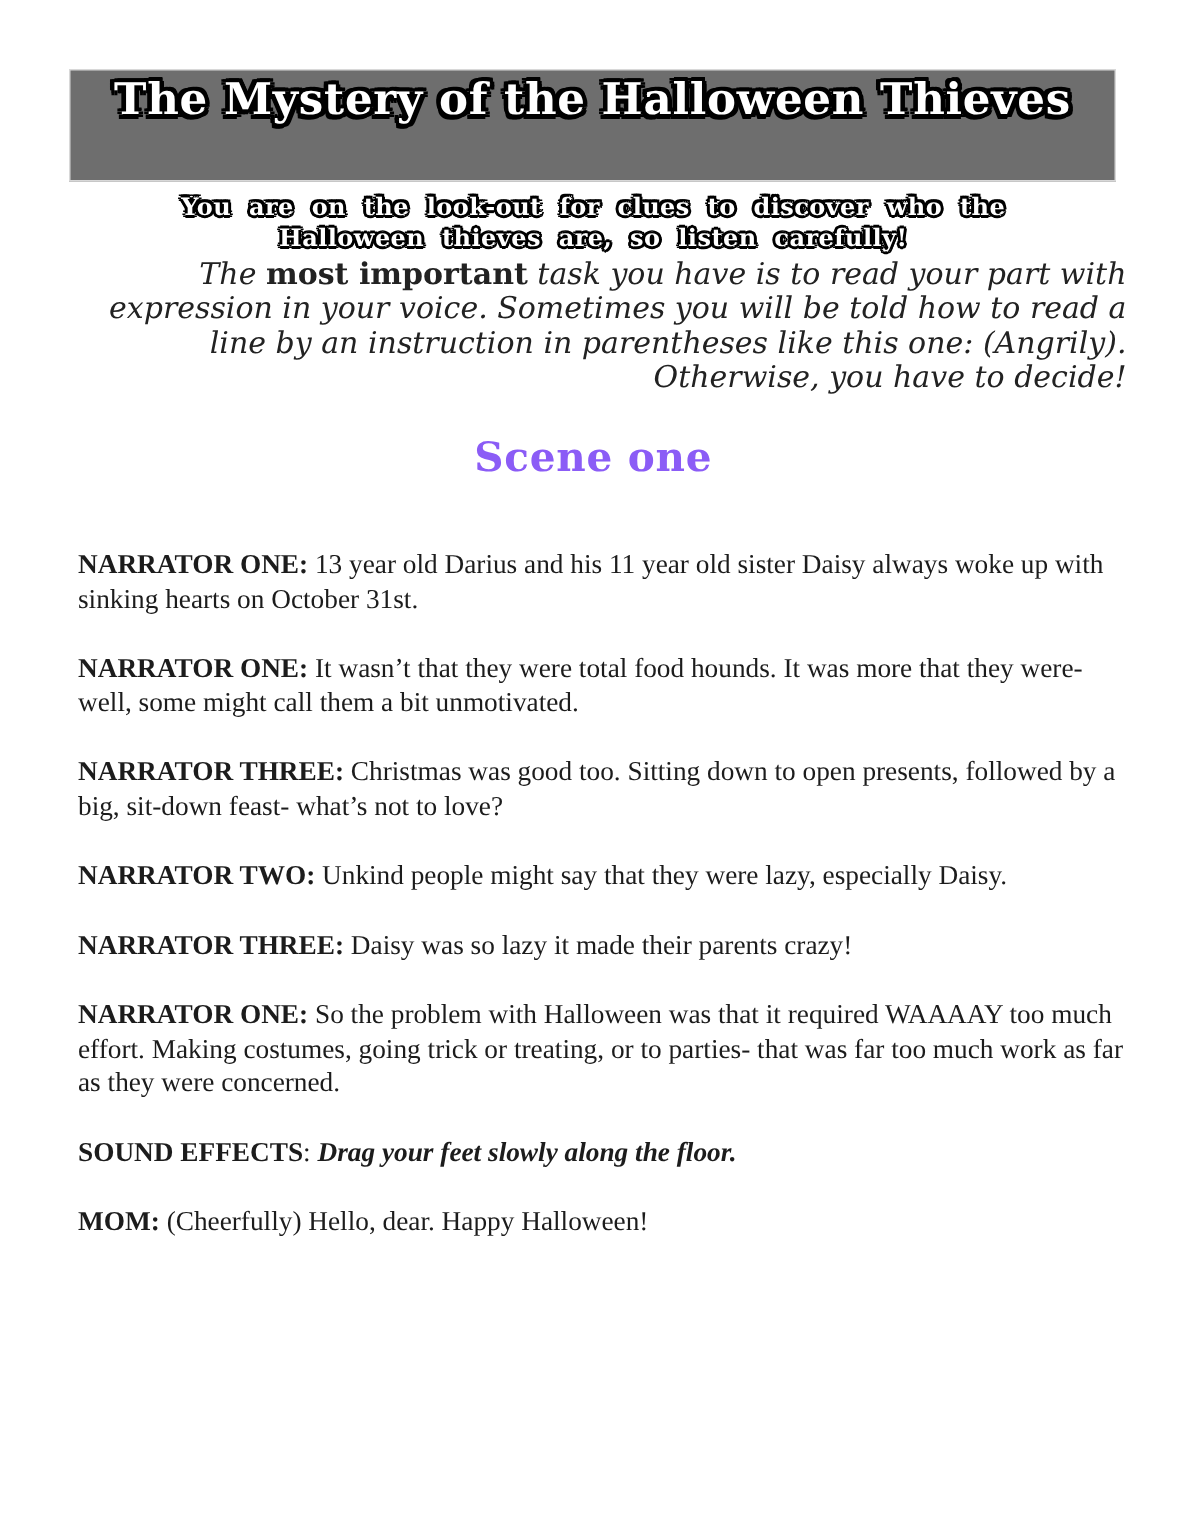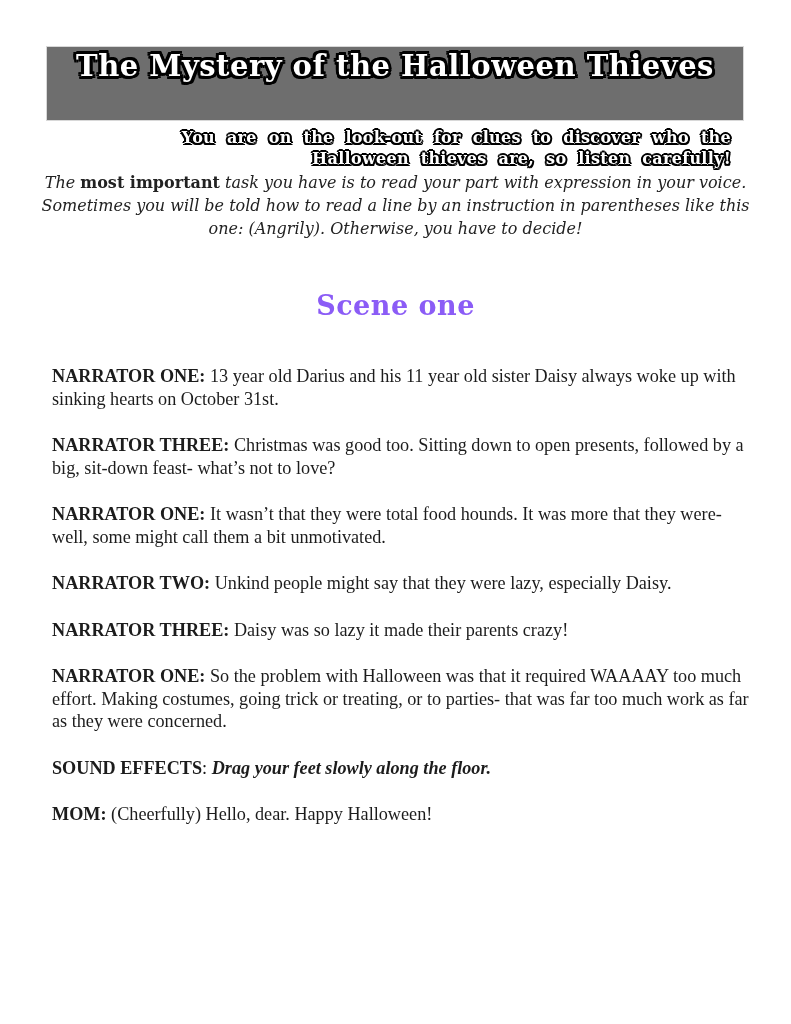--- a/index.html
+++ b/index.html
@@ -14,32 +14,32 @@
       position: absolute; left: 0; right: 0; top: 2px; text-align: center;
       font-family: "DejaVu Serif", serif; font-weight: bold; font-size: 29px; letter-spacing: 0.5px;
       color: #ffffff;
       text-shadow:
         -2px -2px 0 #000, 2px -2px 0 #000, -2px 2px 0 #000, 2px 2px 0 #000,
         0 -3px 0 #000, 0 3px 0 #000, -3px 0 0 #000, 3px 0 0 #000,
         -3px -2px 0 #000, 3px 2px 0 #000, -2px 3px 0 #000, 2px -3px 0 #000;
     }
 
     .subtitle {
-      position: absolute; left: 60px; right: 60px; top: 127px; text-align: right;
+      position: absolute; left: 60px; right: 60px; top: 127px; text-align: center;
       font-family: "DejaVu Serif", serif; font-weight: bold; font-size: 16px; line-height: 21px;
       color: #ffffff; letter-spacing: 0.3px;
       text-shadow:
         -1.5px -1.5px 0 #000, 1.5px -1.5px 0 #000, -1.5px 1.5px 0 #000, 1.5px 1.5px 0 #000,
         0 -2px 0 #000, 0 2px 0 #000, -2px 0 0 #000, 2px 0 0 #000;
     }
     .subtitle .word { word-spacing: 6px; }
 
     .instructions {
-      position: absolute; left: 40px; right: 40px; top: 171px; text-align: center;
-      font-family: "DejaVu Serif", serif; font-style: italic; font-size: 16px; line-height: 23px;
+      position: absolute; left: 40px; right: 40px; top: 171px; text-align: right;
+      font-family: "DejaVu Serif", serif; font-style: italic; font-size: 20px; line-height: 23px;
       color: #222;
     }
     .instructions b { font-style: normal; font-weight: bold; }
 
     .scene-heading {
       position: absolute; left: 0; right: 0; top: 290px; text-align: center;
       font-family: "DejaVu Serif", serif; font-weight: bold; font-size: 27px; color: #8b5cf6;
       letter-spacing: 0.5px;
     }
 
@@ -62,20 +62,20 @@
   <div class="word">You are on the look-out for clues to discover who the</div>
   <div class="word">Halloween thieves are, so listen carefully!</div>
 </div>
 
 <div class="instructions"><span>The </span><b>most important</b><span> task you have is to read your part with expression in your voice. Sometimes you will be told how to read a line by an instruction in parentheses like this one: (Angrily). Otherwise, you have to decide!</span></div>
 
 <div class="scene-heading">Scene one</div>
 
 <div class="script">
   <p class="line"><span class="speaker">NARRATOR ONE:</span><span> 13 year old Darius and his 11 year old sister Daisy always woke up with sinking hearts on October 31st.</span></p>
+  <p class="line"><span class="speaker">NARRATOR ONE:</span><span> It wasn’t that they were total food hounds. It was more that they were- well, some might call them a bit unmotivated.</span></p>
   <p class="line"><span class="speaker">NARRATOR THREE:</span><span> Christmas was good too. Sitting down to open presents, followed by a big, sit-down feast- what’s not to love?</span></p>
-  <p class="line"><span class="speaker">NARRATOR ONE:</span><span> It wasn’t that they were total food hounds. It was more that they were- well, some might call them a bit unmotivated.</span></p>
   <p class="line"><span class="speaker">NARRATOR TWO:</span><span> Unkind people might say that they were lazy, especially Daisy.</span></p>
   <p class="line"><span class="speaker">NARRATOR THREE:</span><span> Daisy was so lazy it made their parents crazy!</span></p>
   <p class="line"><span class="speaker">NARRATOR ONE:</span><span> So the problem with Halloween was that it required WAAAAY too much effort. Making costumes, going trick or treating, or to parties- that was far too much work as far as they were concerned.</span></p>
   <p class="line"><span class="speaker">SOUND EFFECTS</span><span>: </span><span class="italic-bold">Drag your feet slowly along the floor.</span></p>
   <p class="line"><span class="speaker">MOM:</span><span> (Cheerfully)  Hello, dear. Happy Halloween!</span></p>
 </div>
 
 </body></html>

